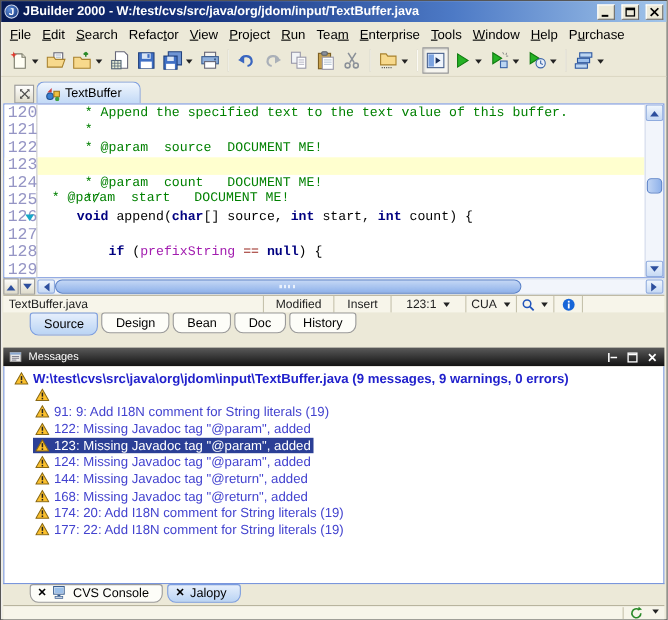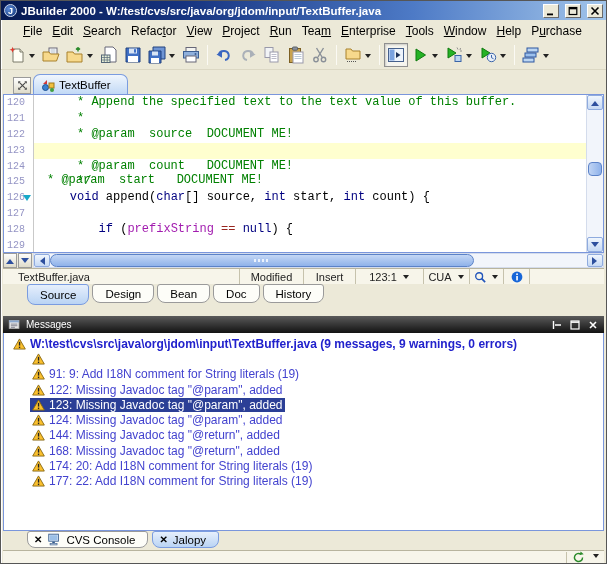--- a/index.html
+++ b/index.html
@@ -12,21 +12,21 @@
   #titlebar{height:19px;background:linear-gradient(90deg,#071a52 0%,#16337f 30%,#4d7ac6 68%,#a2c5ea 100%);
     display:flex;align-items:center;padding:0 3px;gap:4px;}
   #title-logo{width:13px;height:13px;border-radius:50%;background:radial-gradient(circle at 35% 35%,#5d8cd8,#0e2f72);
     color:#fff;font-size:9px;font-weight:bold;display:flex;align-items:center;justify-content:center;border:1px solid #cdd9ef;}
   #title-text{color:#fff;font-weight:bold;font-size:11.5px;flex:1;white-space:nowrap;overflow:hidden;}
   .win-btn{width:16px;height:14px;background:#ece9d8;border:1px solid;border-color:#fff #6a6a6a #6a6a6a #fff;
     display:flex;align-items:center;justify-content:center;margin-left:2px;}
   .win-btn svg{width:10px;height:10px;display:block;}
 
   
-  #menubar{height:21px;display:flex;align-items:center;padding:0 17px;font-size:12px;color:#000;}
+  #menubar{height:21px;display:flex;align-items:center;padding:0 3px;font-size:12px;color:#000;}
   .menu-item{padding:2px 5px;white-space:nowrap;}
   .menu-item u{text-underline-offset:1px;}
 
   
   #toolbar{height:29px;display:flex;align-items:center;padding:0 4px;border-bottom:1px solid #dcd8c4;}
   .tb-btn{height:24px;display:flex;align-items:center;padding:0 2px;border:1px solid transparent;}
   .tb-btn.pressed{border:1px solid #8f8f8f;background:#f6f5ef;box-shadow:inset 1px 1px 2px rgba(0,0,0,.18);}
   .tb-icon{width:18px;height:18px;display:block;}
   .tb-icon svg{width:18px;height:18px;display:block;}
   .tb-sep{width:1px;height:20px;background:#b2ae9a;border-right:1px solid #fbfaf4;margin:0 4px;}
@@ -38,27 +38,27 @@
     display:flex;align-items:center;justify-content:center;margin:0 2px 0 0;}
   #restore-btn svg{width:11px;height:11px;}
   #editor-tab{height:20px;display:flex;align-items:center;gap:4px;padding:0 16px 0 7px;font-size:11.5px;
     background:linear-gradient(#f0f6fd,#c2d9f6);border:1px solid #7a9ce0;border-bottom:none;border-radius:7px 7px 0 0;}
   #editor-tab svg{width:14px;height:14px;}
 
   #editor-box{height:159px;margin:0 2px;background:#fff;border:1px solid #7a96dc;display:flex;overflow:hidden;}
   #code-lines{flex:1;overflow:hidden;}
   .code-line{height:15.9px;line-height:15.9px;display:flex;font-family:"Liberation Mono",monospace;font-size:12px;white-space:pre;}
   .code-line.hl{background:#ffffcf;flex-direction:column;}
-  .gutter{flex:0 0 30px;width:30px;padding-left:3px;color:#9595c5;font-size:10px;background:#fff;
+  .gutter{flex:0 0 30px;width:30px;padding-left:3px;color:#9595c5;font-size:15px;background:#fff;
     border-right:1px solid #c9c9c9;position:relative;}
   .fold{position:absolute;right:2px;top:5px;width:0;height:0;border-left:4px solid transparent;
     border-right:4px solid transparent;border-top:6px solid #17a8c8;}
   .codetext{flex:1;padding-left:7px;}
   .seg-c{color:#008000;}
-  .seg-k{color:#000080;font-weight:normal;text-align:center;}
+  .seg-k{color:#000080;font-weight:bold;text-align:center;}
   .seg-p{color:#000;}
   .seg-f{color:#a21caf;}
   .seg-o{color:#99261f;}
 
   
   #vscroll{flex:0 0 17px;background:#f2f5fb;border-left:1px solid #d4dcec;display:flex;flex-direction:column;}
   .sc-btn{height:15px;background:linear-gradient(#f0f6fd,#c6d9f4);border:1px solid #8fabde;border-radius:2px;
     display:flex;align-items:center;justify-content:center;}
   .sc-btn.h{width:16px;height:auto;flex:none;}
   .tri-up{width:0;height:0;border:4px solid transparent;border-bottom:5px solid #2d4f9e;margin-top:-3px;}
@@ -75,21 +75,21 @@
   #htrack{flex:1;position:relative;}
   #hthumb{position:absolute;left:0;top:0;bottom:0;width:79%;border:1px solid #5b82c8;border-radius:7px;
     background:linear-gradient(#c4d7f5,#8fb2ea);display:flex;align-items:center;justify-content:center;}
   #hthumb:after{content:"";width:16px;height:3px;
     background:repeating-linear-gradient(90deg,#eaf1fc 0 2px,transparent 2px 4px);}
 
   
   #status-bar{height:16px;margin:0 2px;background:#f7f5ea;border-top:1px solid #b8b49e;display:flex;
     align-items:stretch;font-size:11px;color:#222;}
   .sb-seg{display:flex;align-items:center;justify-content:center;gap:3px;border-right:1px solid #c6c2ac;padding:0 4px;}
-  .sb-file{flex:0 0 237px;justify-content:flex-start;padding-left:15px;}
+  .sb-file{flex:0 0 237px;justify-content:flex-start;padding-left:5px;}
   .sb-tail{flex:1;border-right:none;}
   .sb-seg svg{display:block;}
 
   
   #view-tabs{height:26px;display:flex;align-items:flex-start;gap:3px;padding-left:26px;}
   .view-tab{height:19px;padding:0 12px;display:flex;align-items:center;font-size:11.5px;background:#fdfdf8;
     border:1px solid #9a9a9a;border-radius:3px 3px 8px 8px;}
   .view-tab.active{height:21px;background:linear-gradient(#e6effc,#bad4f4);border-color:#7a9ce0;}
 
   

